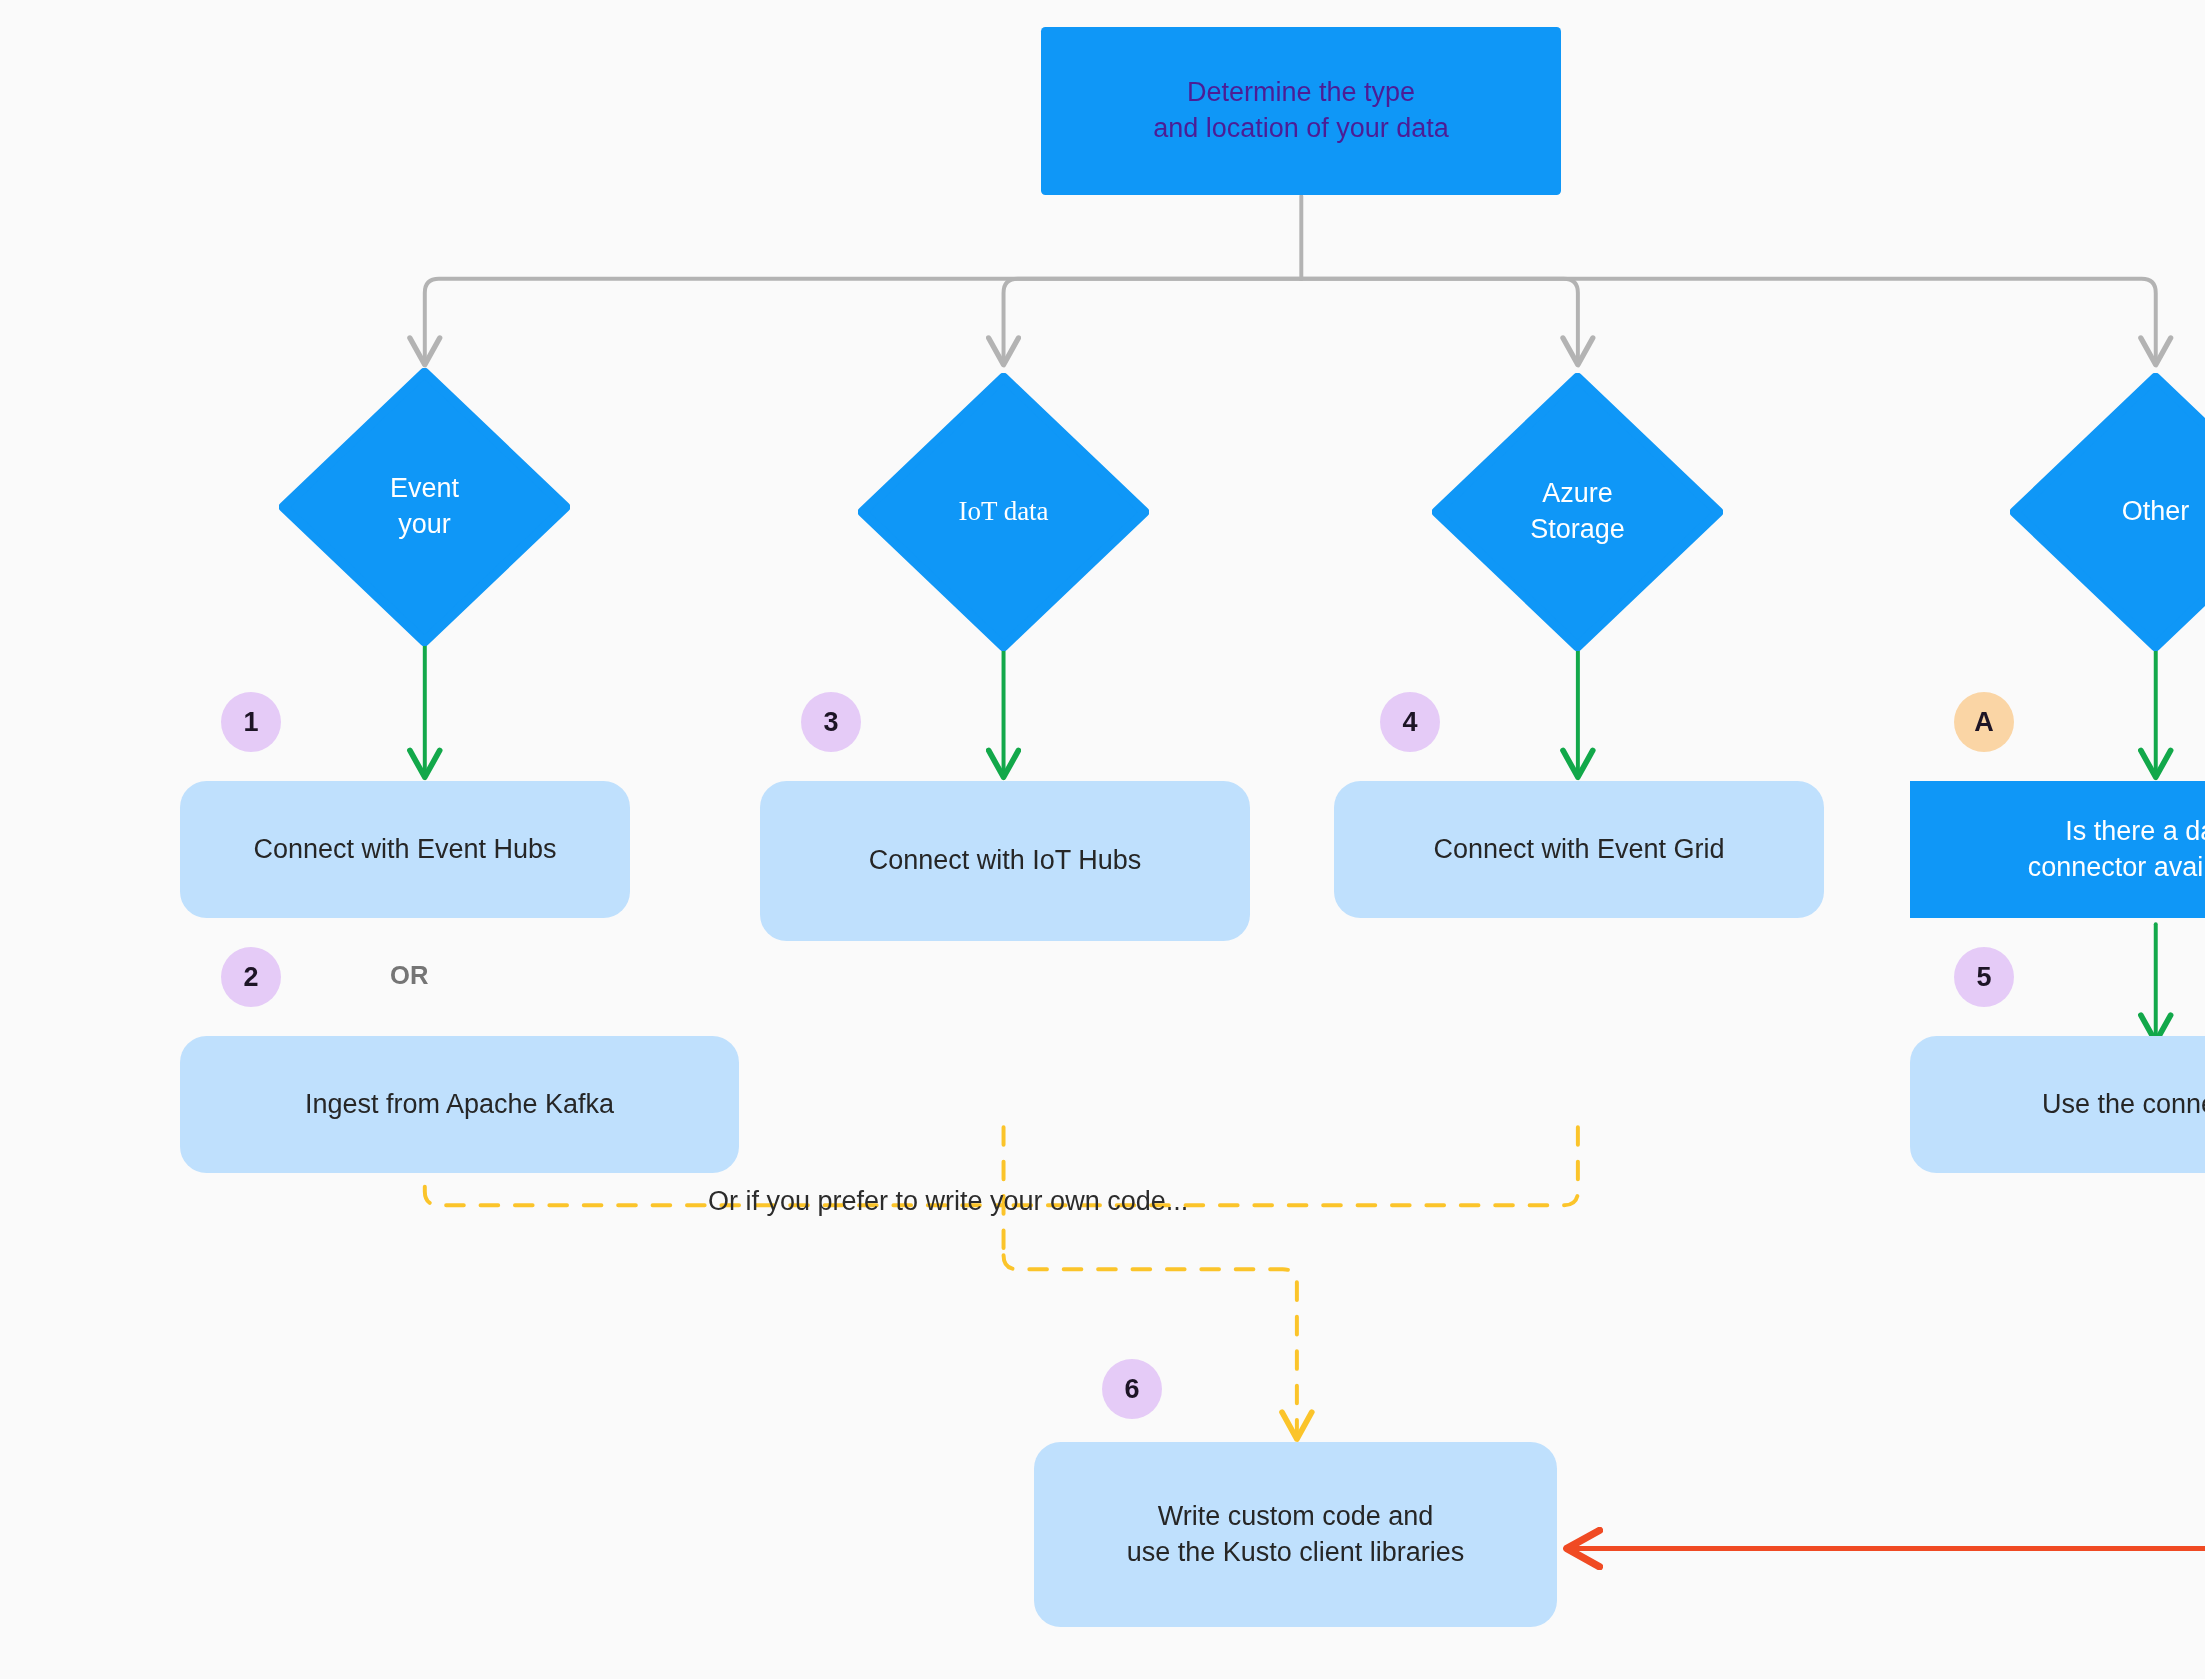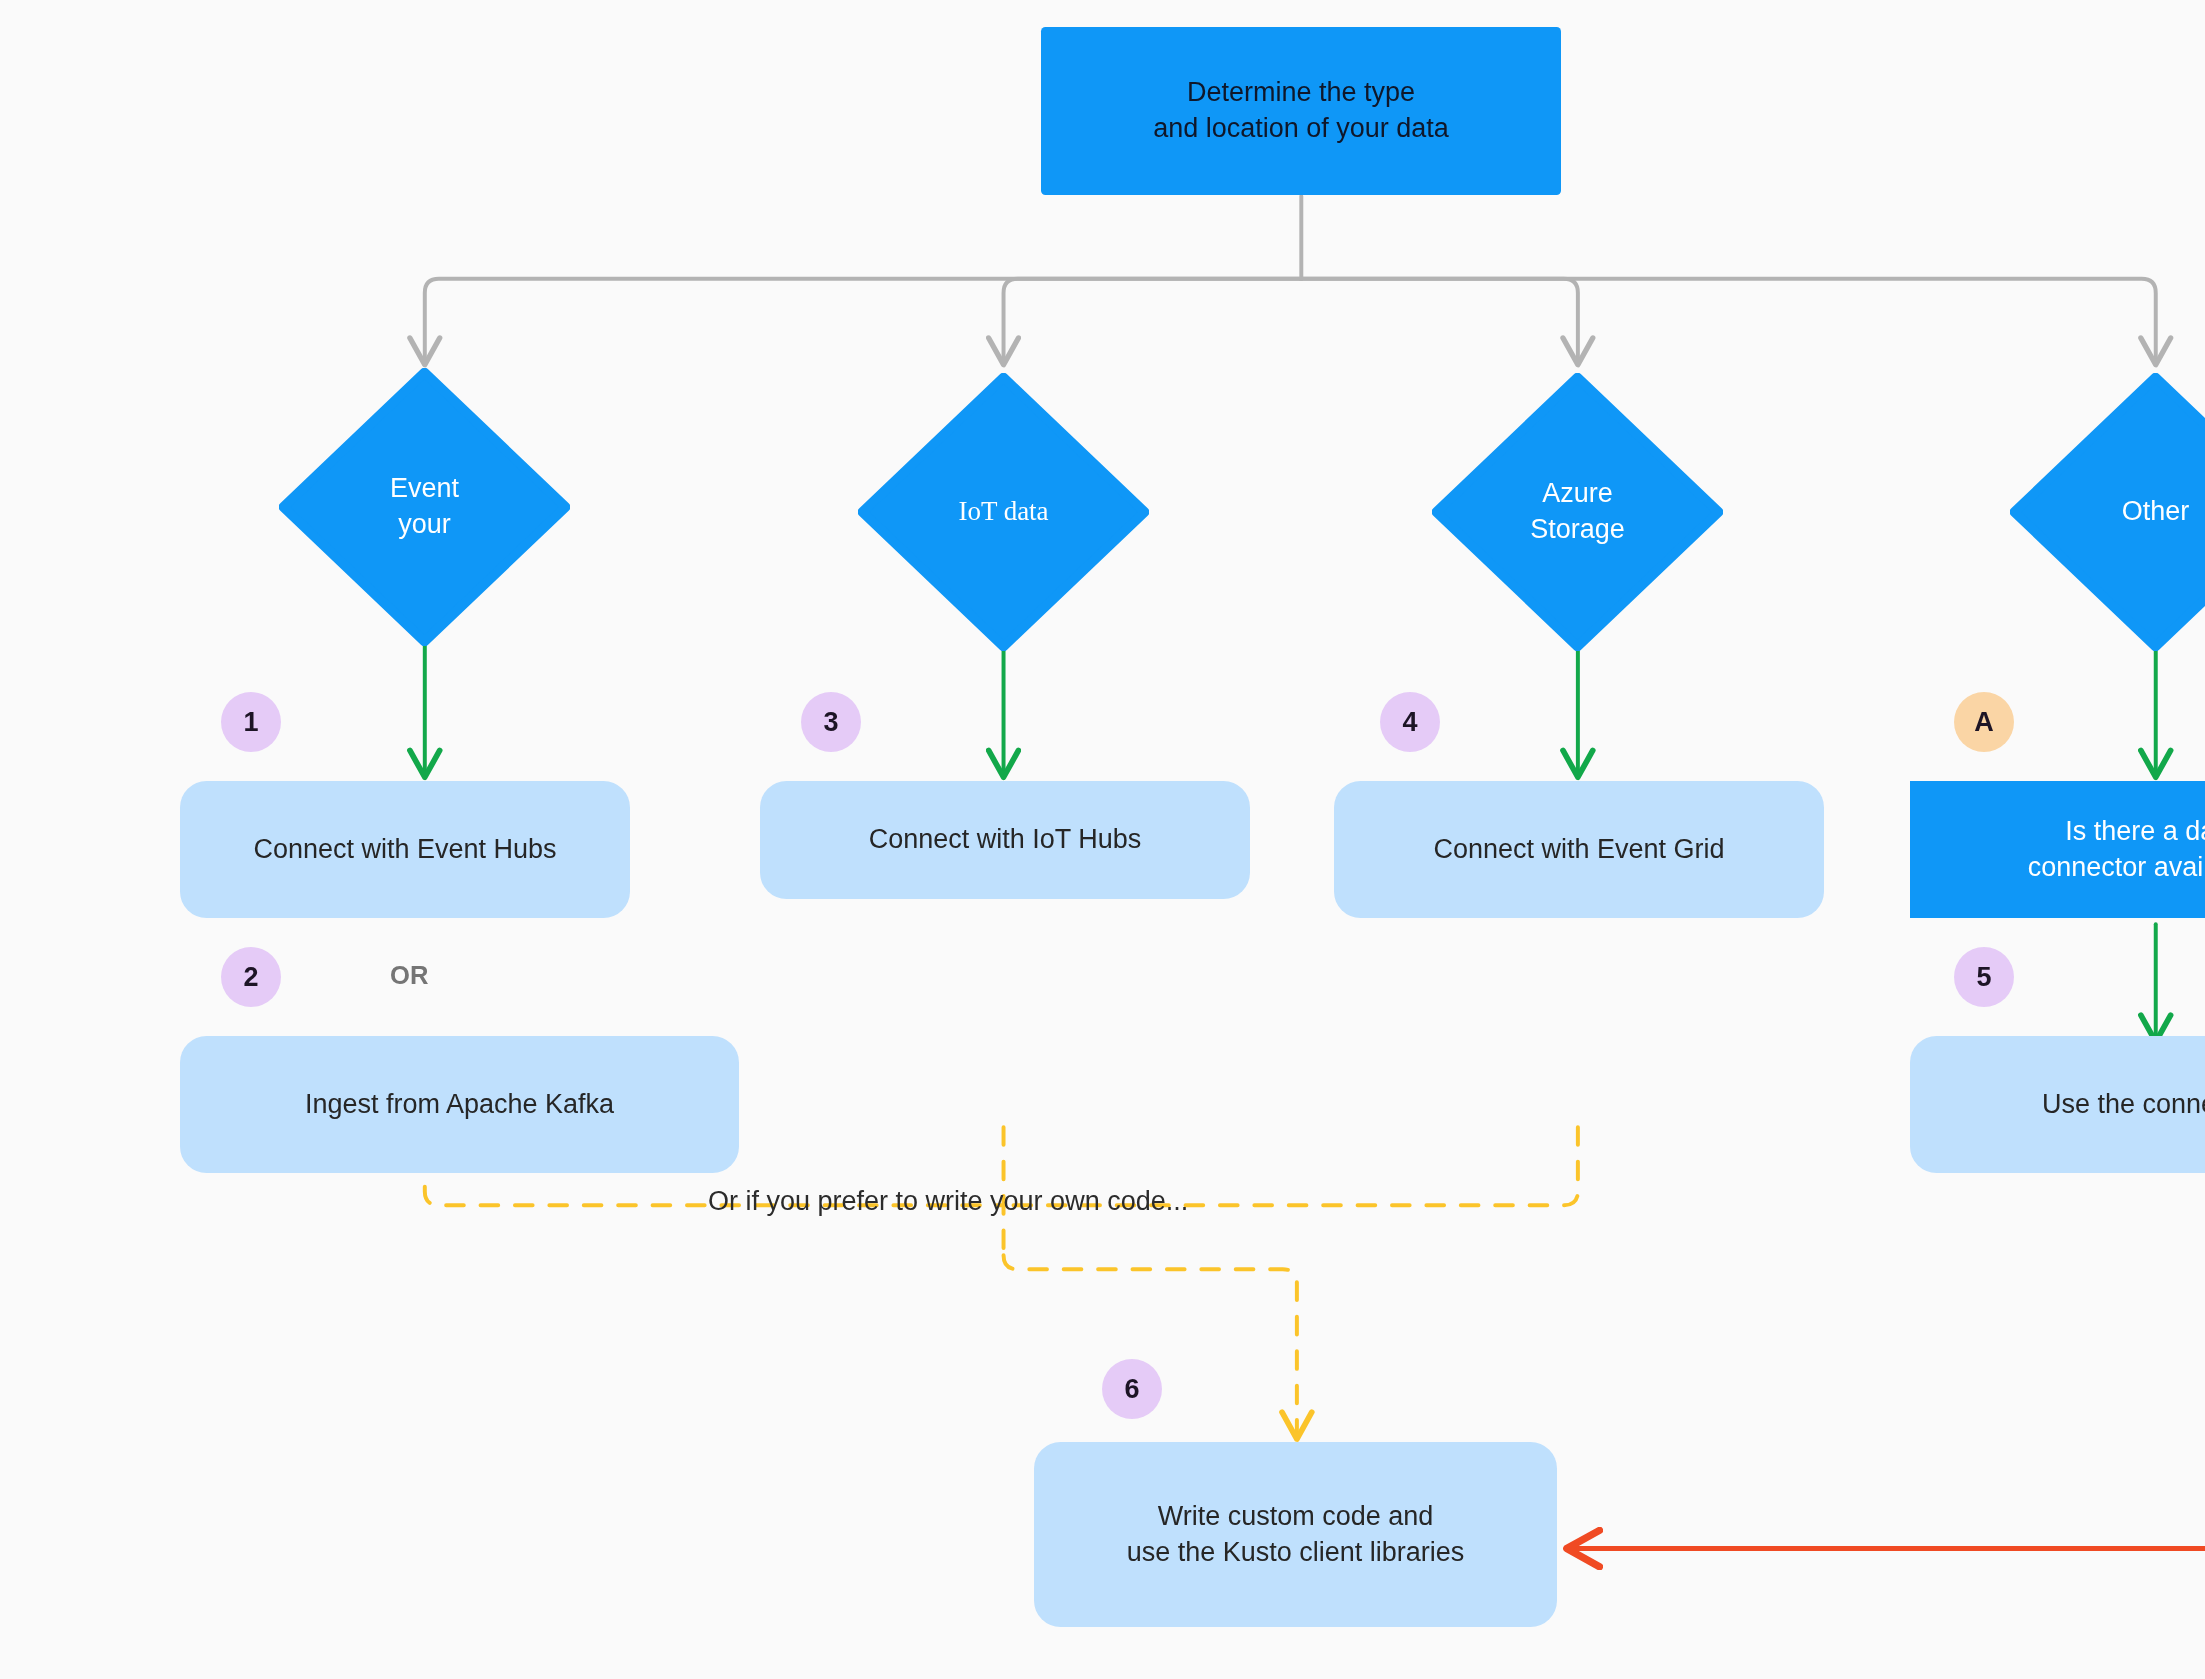--- a/index.html
+++ b/index.html
@@ -27,21 +27,21 @@
     box-sizing: border-box;
     display: flex;
     align-items: center;
     justify-content: center;
     text-align: center;
     line-height: 1.33;
   }
   
   .proc-blue {
     background: #0f97f7;
-    color: #0f172a;
+    color: #4c1d95;
     border-radius: 4.4px;
     font-size: 27px;
     padding: 0 13.2px;
   }
   
   .decision-rect {
     background: #0f97f7;
     color: #ffffff;
     border-radius: 0px;
     font-size: 27px;
@@ -218,21 +218,21 @@
       <div>
         <span class="nl">Other</span>
       </div>
     </div>
   </div>
 
   <div class="node proc-light" style="left:180px; top:781px; width:450px; height:137px;">
     <span>Connect with Event Hubs</span>
   </div>
 
-  <div class="node proc-light" style="left:760px; top:781px; width:490px; height:118px;">
+  <div class="node proc-light" style="left:760px; top:781px; width:490px; height:160px;">
     <span>Connect with IoT Hubs</span>
   </div>
 
   <div class="node proc-light" style="left:1334px; top:781px; width:490px; height:137px;">
     <span>Connect with Event Grid</span>
   </div>
 
   <div class="node decision-rect" style="left:1910px; top:781px; width:483px; height:137px;">
     <div>
       <span class="nl">Is there a data</span>

